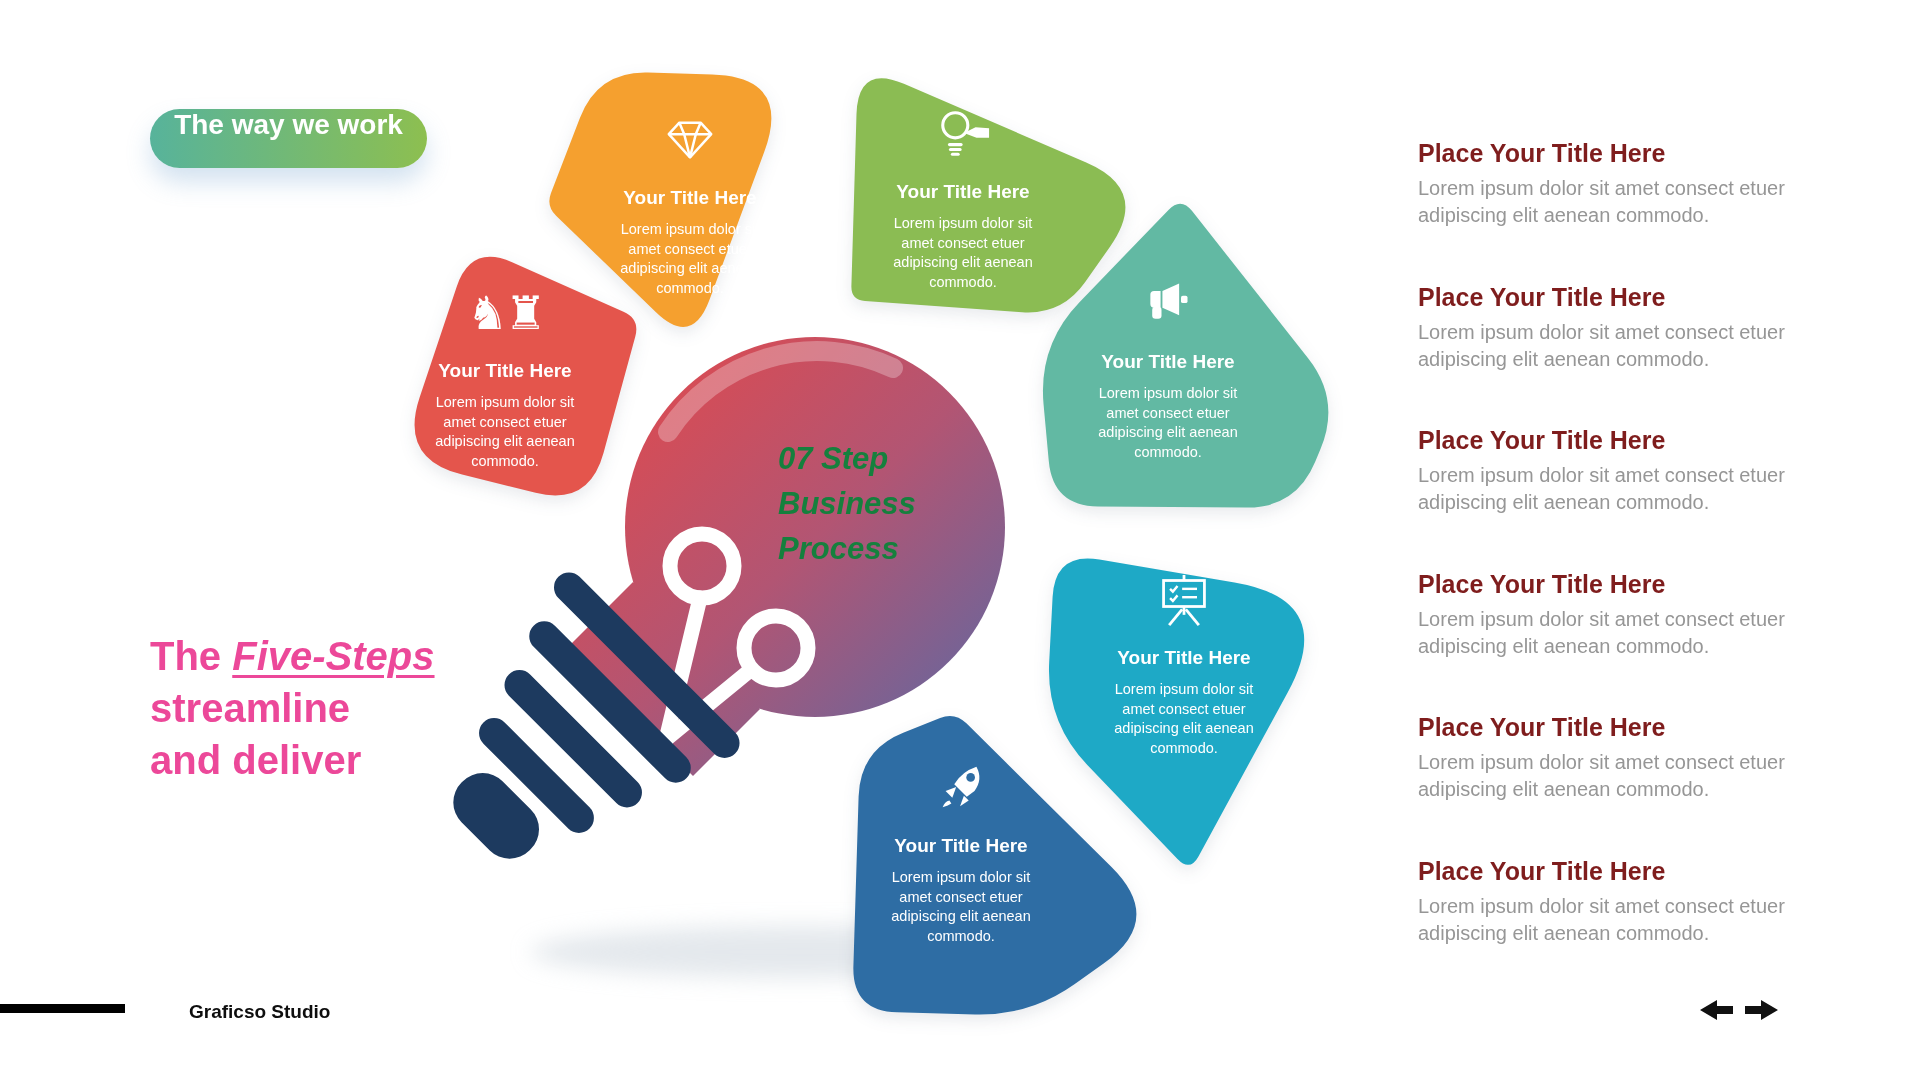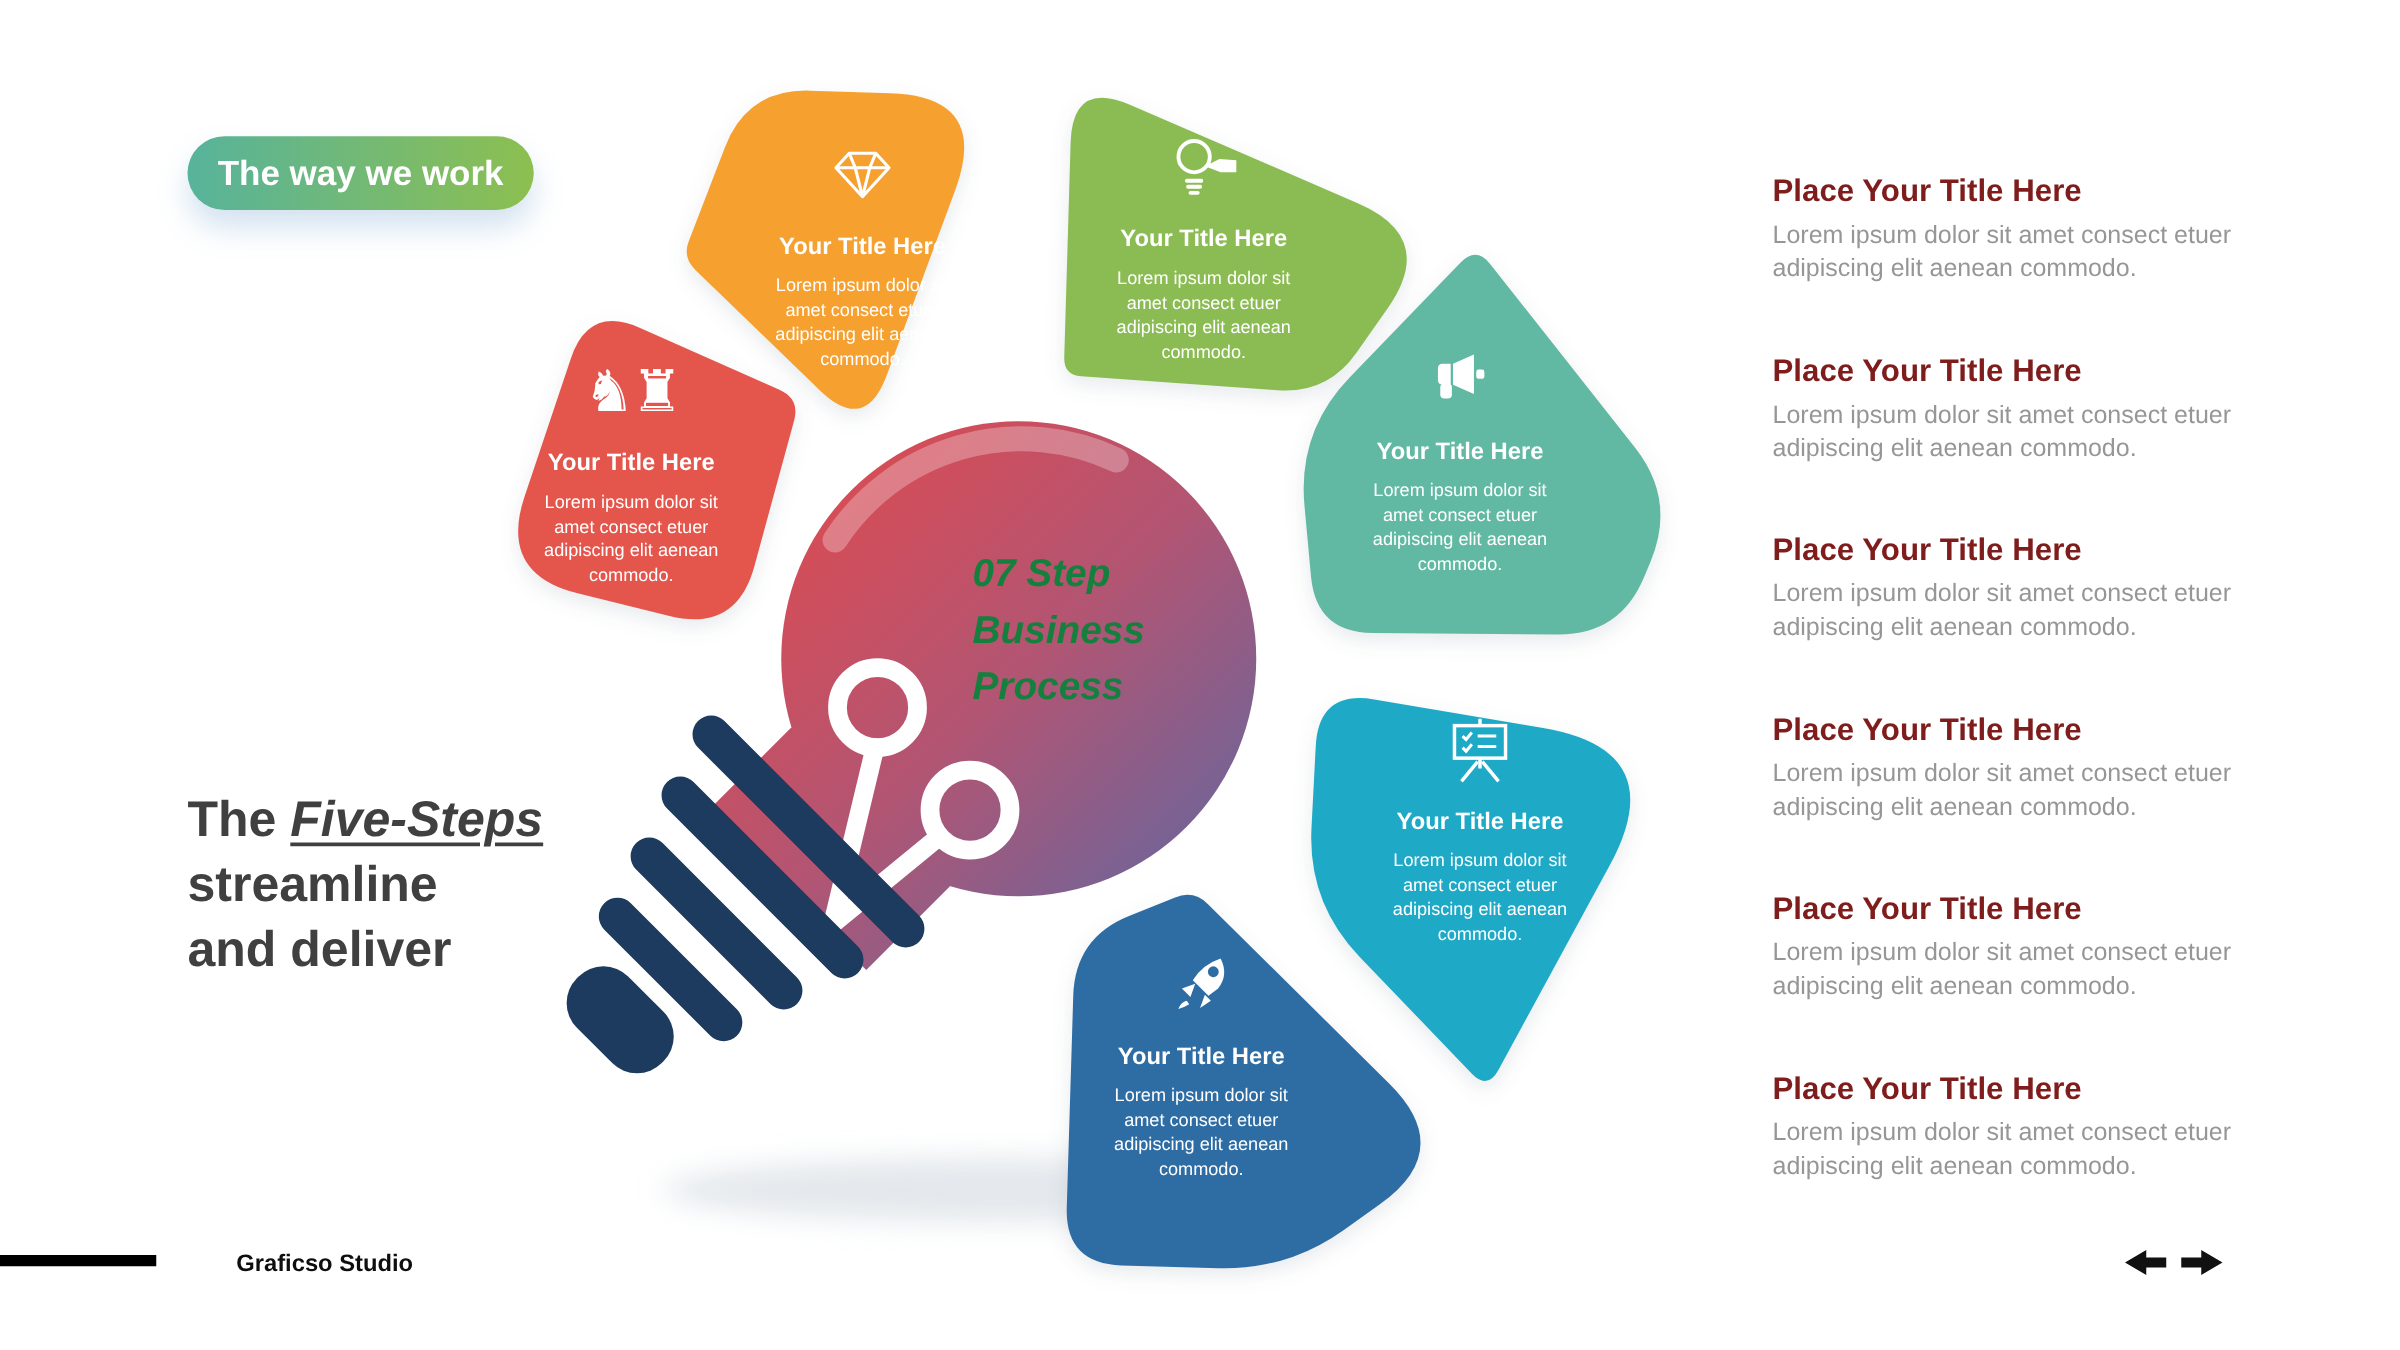--- a/index.html
+++ b/index.html
@@ -1,31 +1,31 @@
 <!DOCTYPE html>
 <html><head>
 <meta charset="utf-8">
 <style>
   html,body{margin:0;padding:0;background:#fff;}
   .slide{position:relative;width:1920px;height:1080px;background:#fff;overflow:hidden;
          font-family:"Liberation Sans","DejaVu Sans",sans-serif;}
   #art{position:absolute;left:0;top:0;z-index:1;}
   #petals path{filter:drop-shadow(0 6px 8px rgba(30,50,80,.10));}
   .badge{position:absolute;left:150px;top:109px;width:277px;height:59px;z-index:3;
-         border-radius:30px;display:flex;align-items:center;justify-content:center;
+         border-radius:30px;display:flex;align-items:flex-start;justify-content:center;
          color:#fff;font-size:28px;font-weight:bold;
          box-shadow:0 14px 24px rgba(110,160,205,.30);}
   .petal-content{position:absolute;transform:translateX(-50%);z-index:4;text-align:center;color:#fff;width:200px;}
   .p-icon{height:56px;display:flex;align-items:center;justify-content:center;margin-bottom:18px;}
   .p-icon .chess{font-family:"DejaVu Sans",sans-serif;font-size:46px;line-height:52px;color:#fff;letter-spacing:-3px;}
   .p-title{font-size:19px;font-weight:bold;line-height:24px;}
   .p-body{font-size:14.5px;line-height:19.5px;width:172px;margin:10px auto 0;}
   .center-title{position:absolute;left:778px;top:436px;width:200px;z-index:4;color:#15803d;
         font-size:31px;line-height:45px;font-weight:bold;font-style:italic;white-space:pre-line;}
-  .headline{position:absolute;left:150px;top:630px;z-index:3;color:#404040;
+  .headline{position:absolute;left:150px;top:630px;z-index:3;color:#ec4899;
         font-size:40px;line-height:52px;font-weight:bold;}
   .headline .it{font-style:italic;}
   .headline .un{text-decoration:underline;text-decoration-thickness:3px;text-underline-offset:5px;}
   .place-item{position:absolute;left:1418px;width:380px;z-index:3;}
   .place-title{font-size:25px;font-weight:bold;color:#7f1d1d;line-height:30px;}
   .place-body{font-size:20px;color:#969696;line-height:27px;margin-top:7px;width:372px;}
   .footer-bar{position:absolute;left:0;top:1004px;width:125px;height:9px;background:#000;z-index:3;}
   .brand{position:absolute;left:150px;top:1001px;z-index:3;font-size:19px;font-weight:bold;color:#0e0e0e;margin-left:39px;}
   .pager{position:absolute;left:1697px;top:995px;z-index:3;}
 </style>

